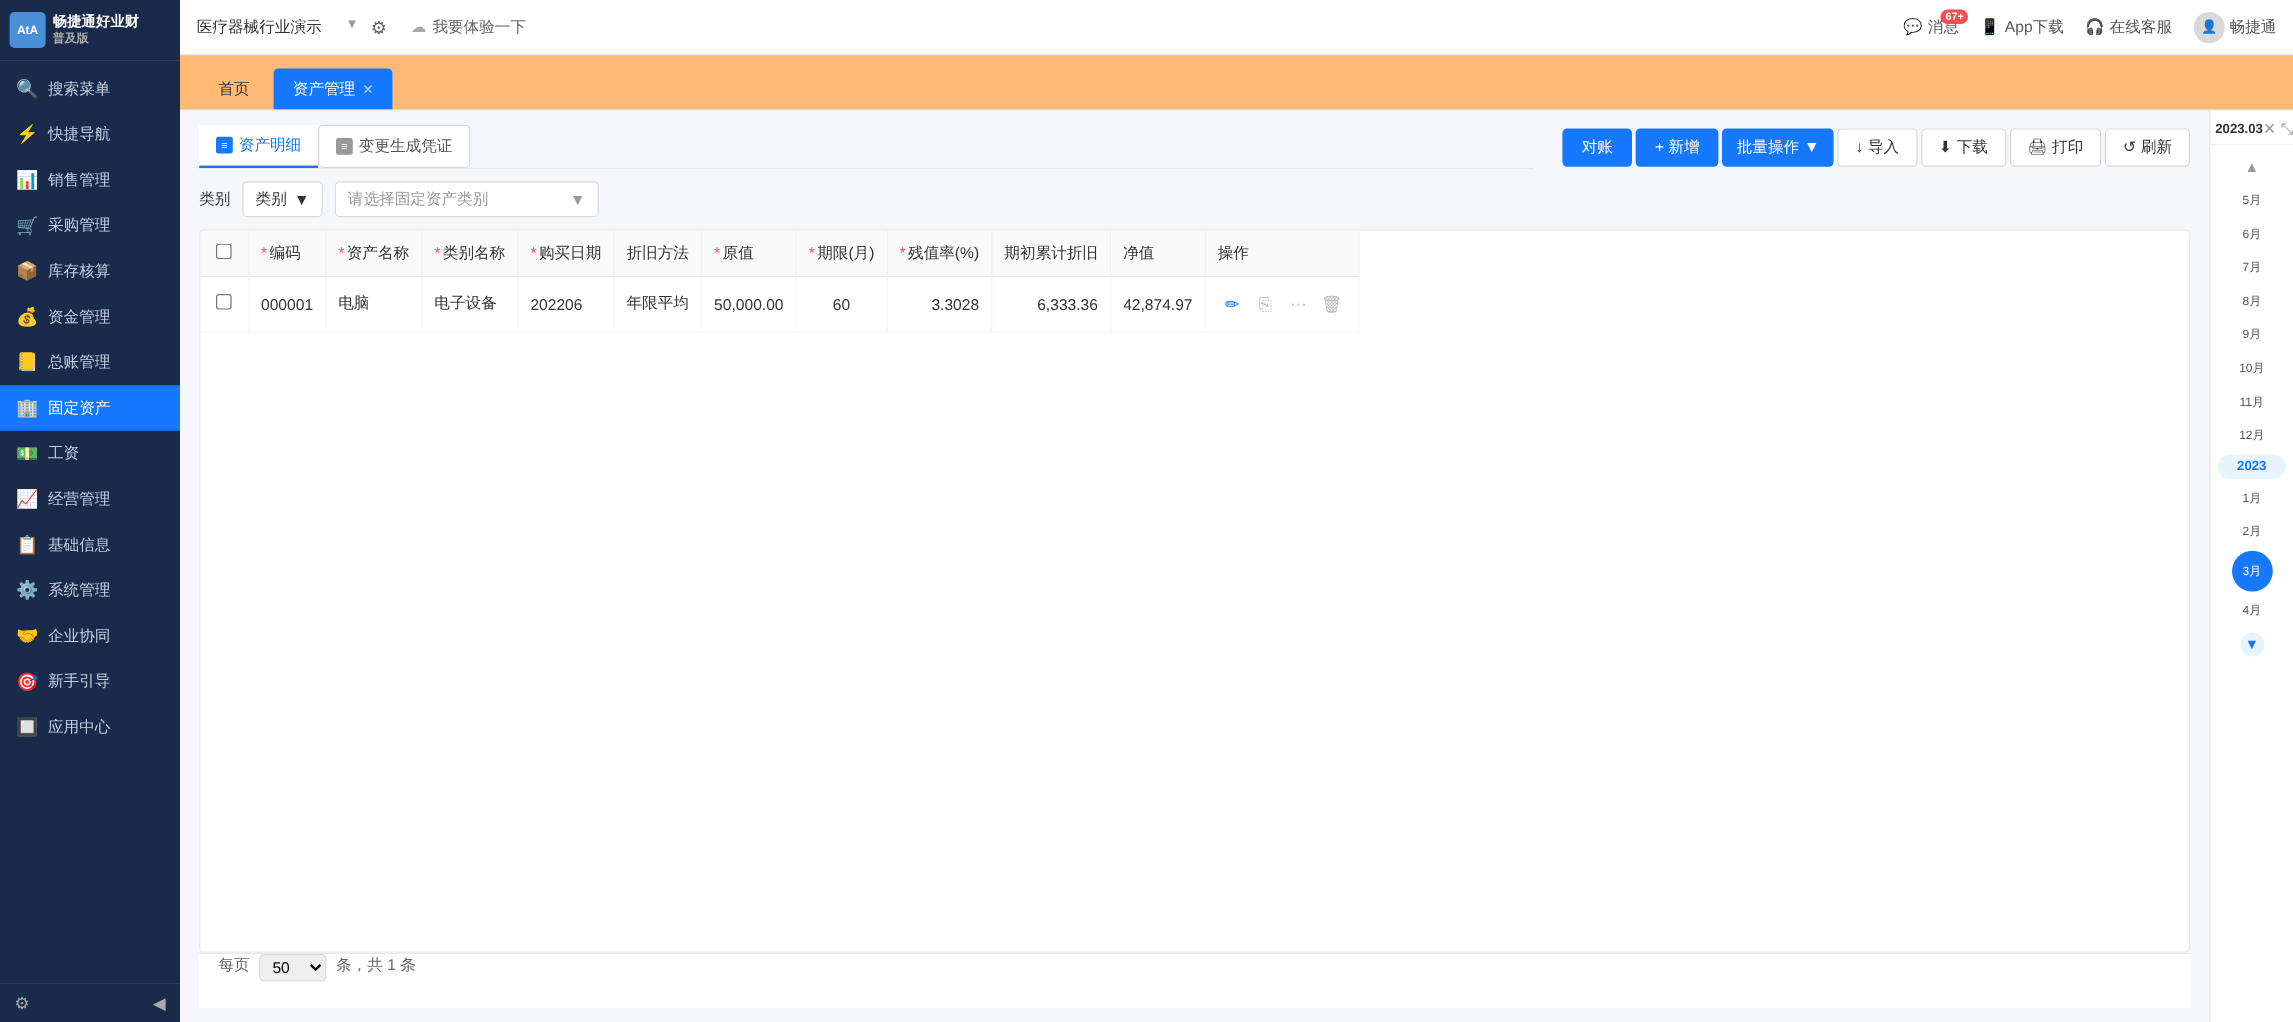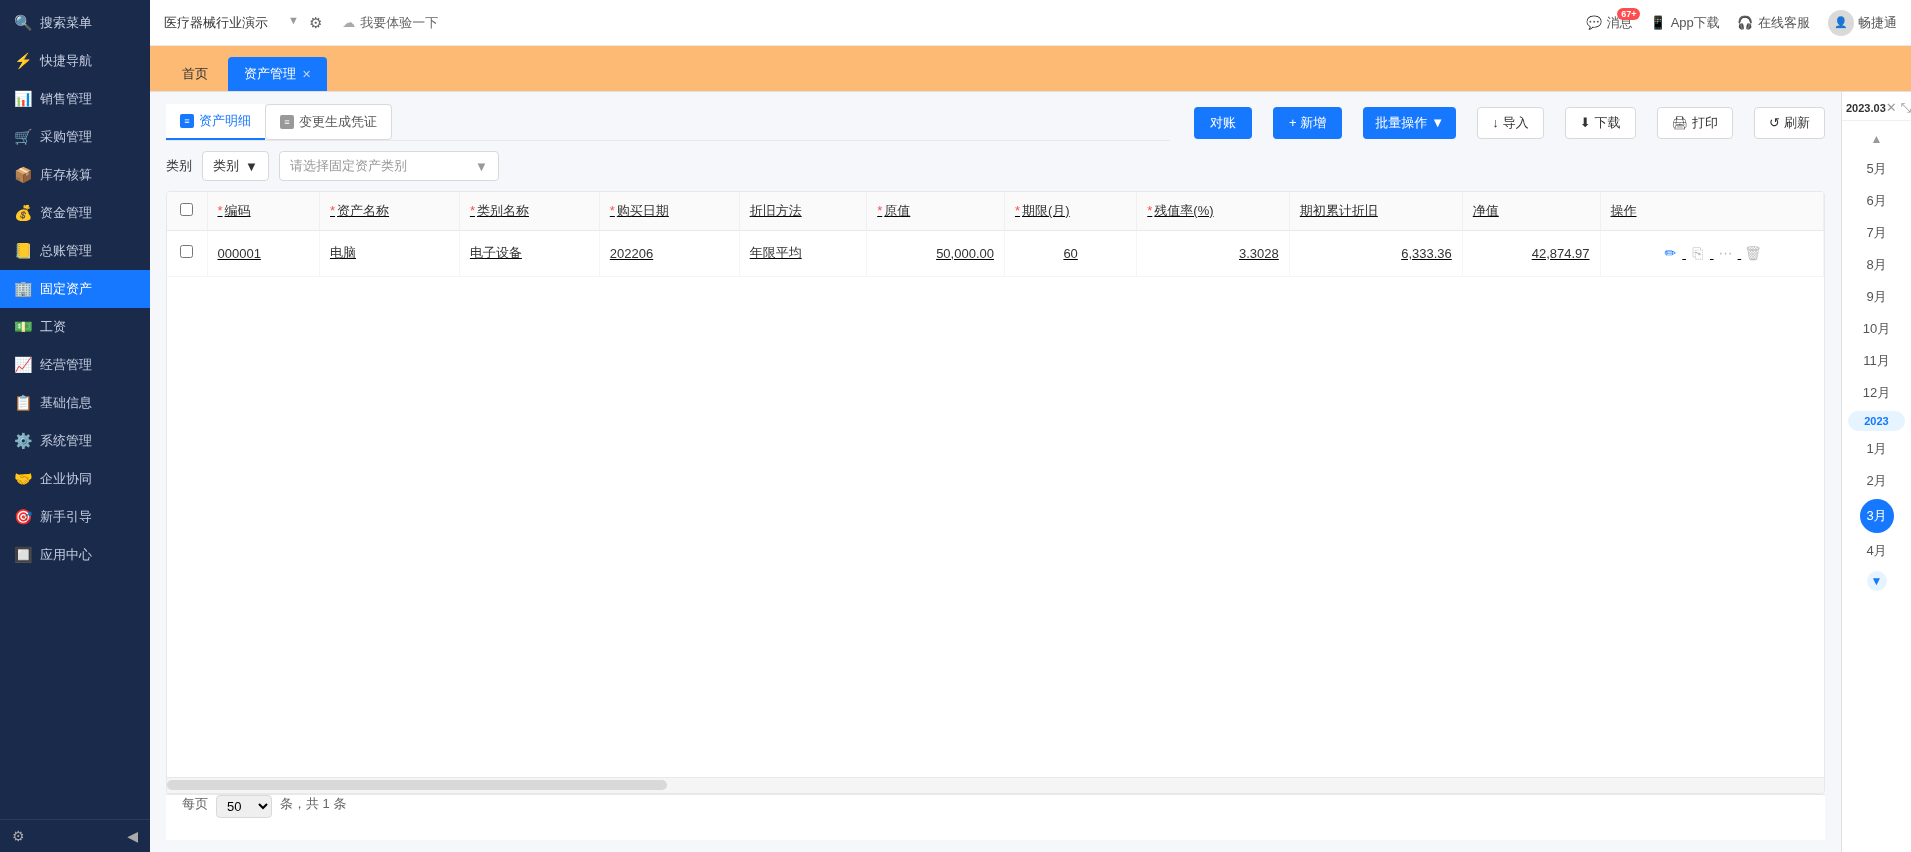--- a/index.html
+++ b/index.html
@@ -398,21 +398,21 @@
     .month-list {
       flex: 1;
       overflow-y: auto;
       padding: 4px 0;
     }
     .month-item {
       display: flex;
       align-items: center;
       justify-content: center;
       padding: 7px 4px;
-      font-size: 13px;
+      font-size: 10px;
       color: #555;
       cursor: pointer;
       border-radius: 2px;
     }
     .month-item.active {
       background: #1677ff;
       color: #fff;
       border-radius: 50%;
       width: 34px;
       height: 34px;
@@ -464,20 +464,27 @@
       height: 10px;
       width: 500px;
       background: #d9d9d9;
       border-radius: 5px;
     }
   </style>
 </head>
 <body>
 
 <div id="sidebar">
+  <div id="sidebar-header">
+    <div class="logo-icon">AtA</div>
+    <div>
+      <div class="logo-text">畅捷通好业财</div>
+      <div class="logo-sub">普及版</div>
+    </div>
+  </div>
   <div id="sidebar-nav">
   <div class="nav-item">
         <span class="nav-icon">🔍</span>
         <span>搜索菜单</span>
       </div>
       <div class="nav-item">
         <span class="nav-icon">⚡</span>
         <span>快捷导航</span>
       </div>
       <div class="nav-item">
@@ -589,21 +596,21 @@
         <div style="display:flex;align-items:center;gap:0;border-bottom:1px solid #e8e8e8;flex:1;">
           <div class="tab-btn active-tab" style="display:flex;align-items:center;gap:5px;padding:8px 14px;border-bottom:2px solid #1677ff;color:#1677ff;font-size:13px;cursor:pointer;">
             <span class="tab-btn-icon" style="background:#1677ff;width:14px;height:14px;border-radius:2px;display:inline-flex;align-items:center;justify-content:center;color:#fff;font-size:9px;">≡</span>
             <span>资产明细</span>
           </div>
           <div class="tab-btn" style="display:flex;align-items:center;gap:5px;padding:8px 14px;color:#555;font-size:13px;cursor:pointer;">
             <span class="tab-btn-icon gray" style="background:#999;width:14px;height:14px;border-radius:2px;display:inline-flex;align-items:center;justify-content:center;color:#fff;font-size:9px;">≡</span>
             <span>变更生成凭证</span>
           </div>
         </div>
-        <div id="toolbar" style="display:flex;align-items:center;gap:21px;margin-left:16px;">
+        <div id="toolbar" style="display:flex;align-items:center;gap:3px;margin-left:16px;">
           <button class="btn-primary">对账</button>
           <button class="btn-primary">+ 新增</button>
           <button class="btn-batch" style="display:flex;align-items:center;gap:4px;">
             <span>批量操作</span>
             <span>▼</span>
           </button>
           <button class="btn-outline">
             <span>↓</span>
             <span>导入</span>
           </button>
@@ -627,21 +634,21 @@
         <div class="filter-select">
           <span>类别</span>
           <span>▼</span>
         </div>
         <div class="filter-input">
           <span>请选择固定资产类别</span>
           <span style="margin-left:auto;">▼</span>
         </div>
       </div>
 
-      <div style="flex:1;display:flex;flex-direction:column;overflow:hidden;background:#fff;border:1px solid #e8e8e8;border-radius:4px;text-decoration:underline;">
+      <div style="flex:1;display:flex;flex-direction:row;overflow:hidden;background:#fff;border:1px solid #e8e8e8;border-radius:4px;">
         <div class="table-wrap">
           <table>
             <thead>
               <tr>
                 <th class="checkbox-cell">
                   <input type="checkbox" style="">
                 </th>
                 <th><span class="required">*</span>编码</th>
                 <th><span class="required">*</span>资产名称</th>
                 <th><span class="required">*</span>类别名称</th>

